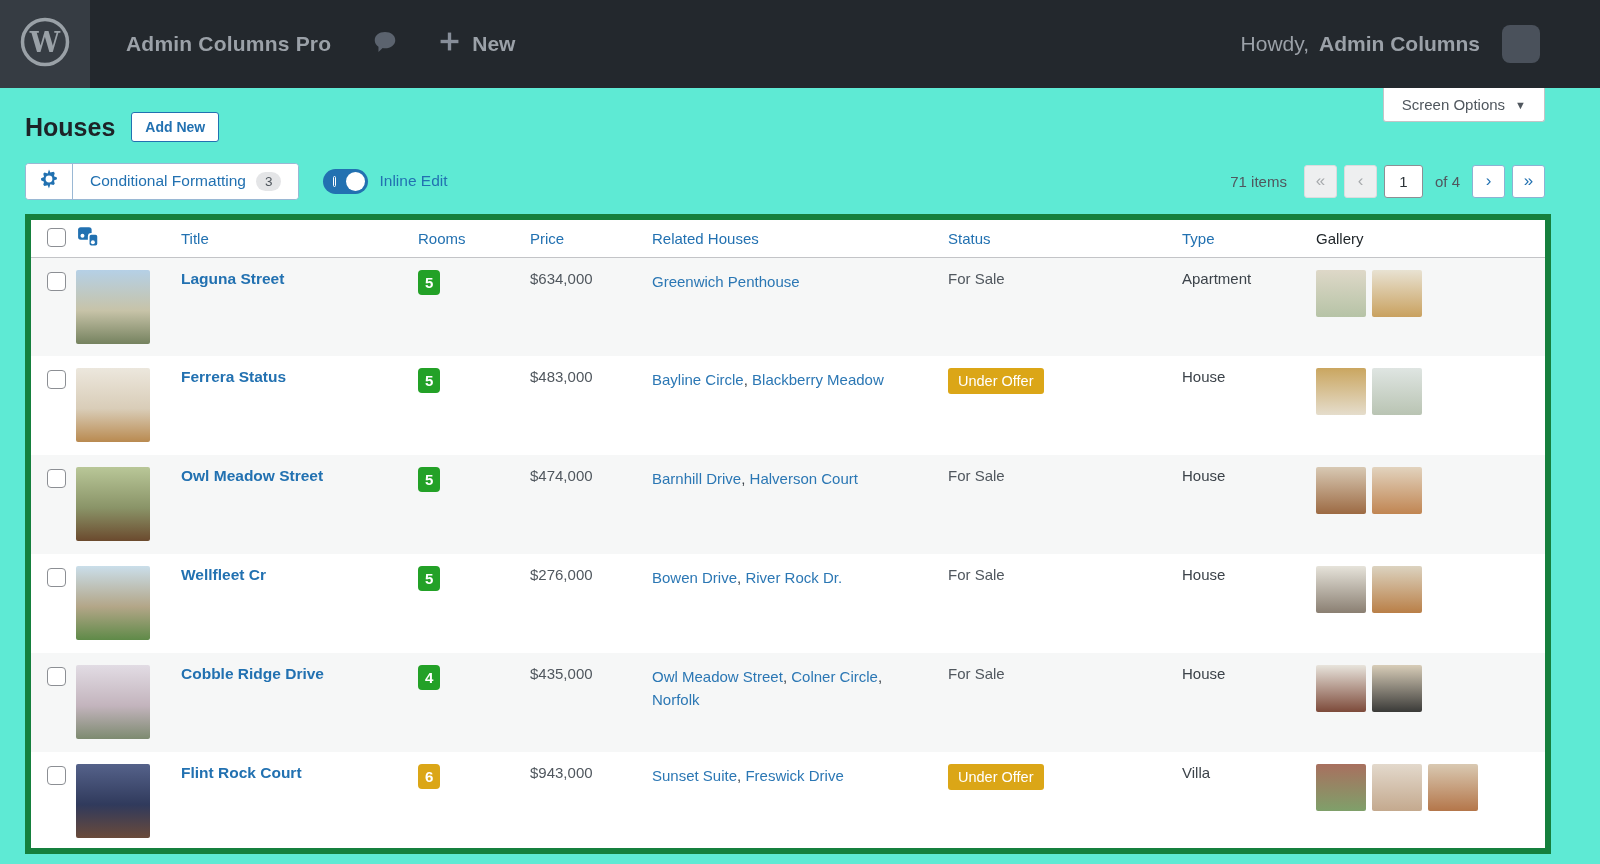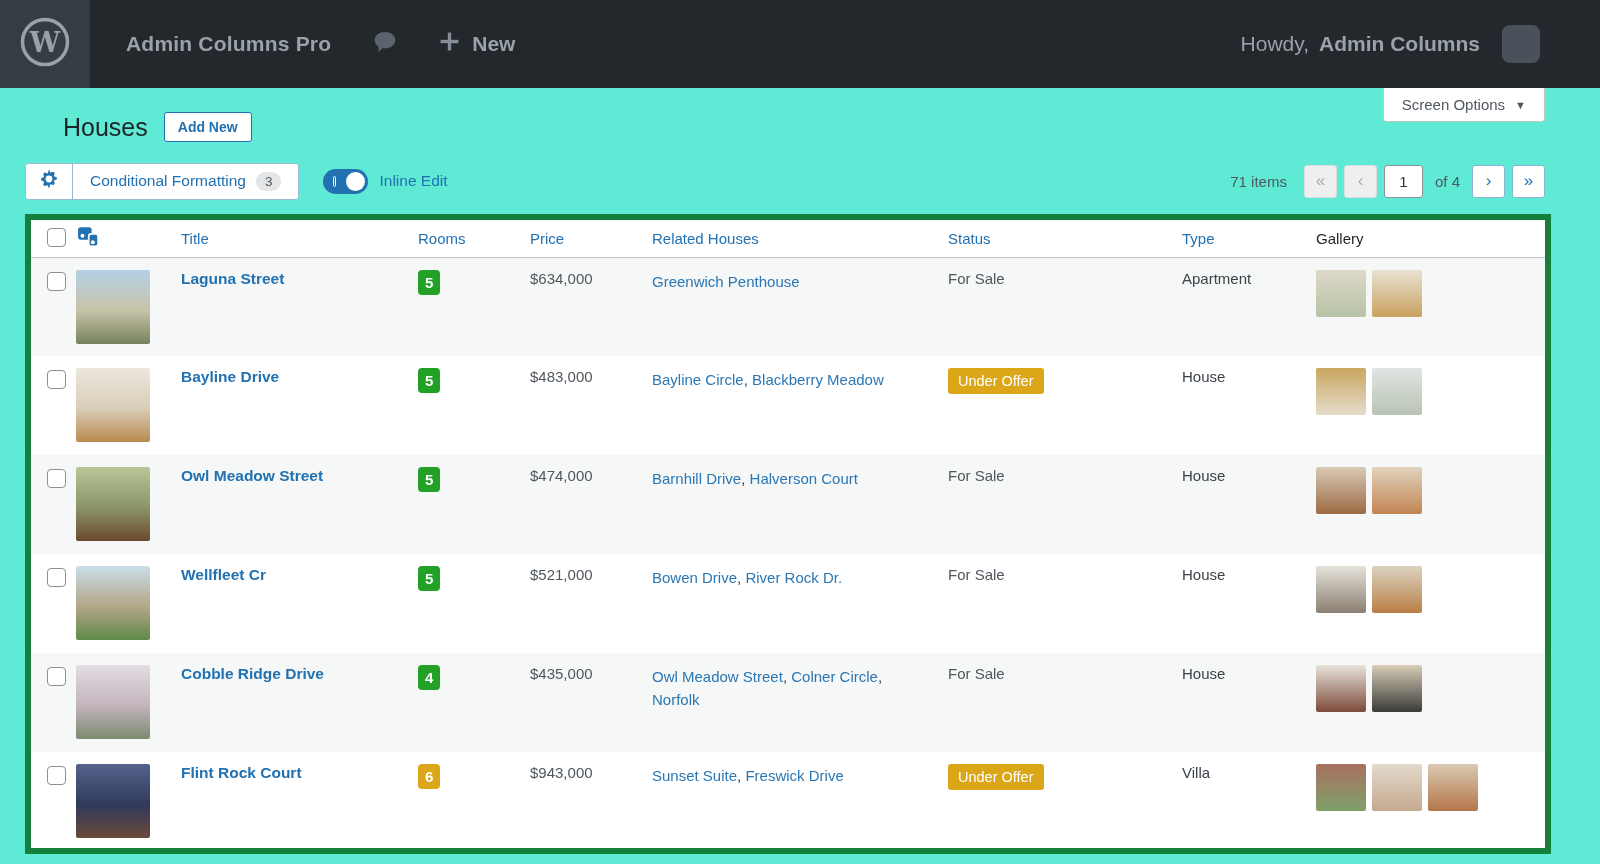--- a/index.html
+++ b/index.html
@@ -20,21 +20,21 @@
   .ab-howdy .howdy-name { font-weight:600; }
   .ab-avatar { width:38px; height:38px; border-radius:8px; background:#4a515b; cursor:pointer; }
 
   
   .content { position:relative; height:816px; background:#5eead4; }
 
   .screen-options { position:absolute; top:0; right:55px; height:34px; background:#fff; border:1px solid #c3c4c7; border-top:none; border-radius:0 0 3px 3px; display:flex; align-items:center; gap:10px; padding:0 18px; color:#50575e; font-size:15px; cursor:pointer; }
   .so-caret { font-size:11px; color:#50575e; }
 
   .page-header { display:flex; align-items:center; gap:16px; padding:24px 55px 0 25px; }
-  .page-title { font-size:25px; font-weight:400; color:#1d2327;margin-left:38px; }
+  .page-title { font-size:25px; font-weight:700; color:#1d2327; }
   .add-new-btn { border:1px solid #2271b1; background:#fff; color:#2271b1; font-size:14px; font-weight:600; padding:6px 13px; border-radius:3px; cursor:pointer; font-family:inherit; }
 
   .toolbar { display:flex; align-items:center; margin:21px 55px 0 25px; height:36px; }
   .btn-group { display:flex; align-items:stretch; border:1px solid #9ab8d4; border-radius:4px; background:#fff; height:37px; overflow:hidden; }
   .gear-btn { display:flex; align-items:center; justify-content:center; width:47px; border-right:1px solid #9ab8d4; cursor:pointer; background:#fff; }
   .cf-btn { display:flex; align-items:center; gap:10px; padding:0 17px; color:#2271b1; font-size:15.5px; cursor:pointer; background:#fff; border:none; font-family:inherit; }
   .cf-badge { background:#e4e5e7; color:#50575e; border-radius:11px; padding:2px 9px; font-size:13.5px; }
   .toggle { margin-left:24px; width:45px; height:25px; background:#2271b1; border-radius:13px; position:relative; cursor:pointer; flex:0 0 auto; }
   .toggle .t-bar { position:absolute; left:10px; top:7px; width:3px; height:11px; background:transparent; border:1.5px solid #fff; border-radius:2px; }
   .toggle .t-knob { position:absolute; right:3px; top:3px; width:19px; height:19px; background:#fff; border-radius:50%; }
@@ -208,21 +208,21 @@
                 <span class="g-thumb" style="background: linear-gradient(rgb(222, 216, 200) 0%, rgb(182, 195, 166) 100%);"></span>
                 <span class="g-thumb" style="background: linear-gradient(rgb(232, 226, 210) 0%, rgb(201, 161, 95) 100%);"></span>
               </div>
             </td>
           </tr>
           <tr>
             <td class="col-cb"><input type="checkbox" class="row-cb" style=""></td>
             <td>
               <a class="thumb" style="background: linear-gradient(rgb(236, 231, 221) 0%, rgb(217, 205, 184) 55%, rgb(185, 138, 80) 100%);"></a>
             </td>
-            <td><a class="row-title">Bayline Drive</a></td>
+            <td><a class="row-title">Ferrera Status</a></td>
             <td><span class="badge-rooms" style="background: rgb(35, 161, 39);">5</span></td>
             <td><span class="price-text">$483,000</span></td>
             <td class="related-cell"><a>Bayline Circle</a>, <a>Blackberry Meadow</a></td>
             <td><span class="status-badge" style="background: rgb(219, 166, 23);">Under Offer</span></td>
             <td><span class="type-text">House</span></td>
             <td>
               <div class="gallery-cell">
                 <span class="g-thumb" style="background: linear-gradient(rgb(202, 166, 96) 0%, rgb(229, 221, 204) 100%);"></span>
                 <span class="g-thumb" style="background: linear-gradient(rgb(223, 229, 226) 0%, rgb(185, 196, 179) 100%);"></span>
               </div>
@@ -246,21 +246,21 @@
               </div>
             </td>
           </tr>
           <tr>
             <td class="col-cb"><input type="checkbox" class="row-cb" style=""></td>
             <td>
               <a class="thumb" style="background: linear-gradient(rgb(202, 222, 234) 0%, rgb(179, 166, 136) 55%, rgb(95, 138, 72) 100%);"></a>
             </td>
             <td><a class="row-title">Wellfleet Cr</a></td>
             <td><span class="badge-rooms" style="background: rgb(35, 161, 39);">5</span></td>
-            <td><span class="price-text">$521,000</span></td>
+            <td><span class="price-text">$276,000</span></td>
             <td class="related-cell"><a>Bowen Drive</a>, <a>River Rock Dr.</a></td>
             <td><span class="status-text">For Sale</span></td>
             <td><span class="type-text">House</span></td>
             <td>
               <div class="gallery-cell">
                 <span class="g-thumb" style="background: linear-gradient(rgb(230, 227, 218) 0%, rgb(138, 127, 114) 100%);"></span>
                 <span class="g-thumb" style="background: linear-gradient(rgb(220, 211, 192) 0%, rgb(185, 127, 71) 100%);"></span>
               </div>
             </td>
           </tr>

